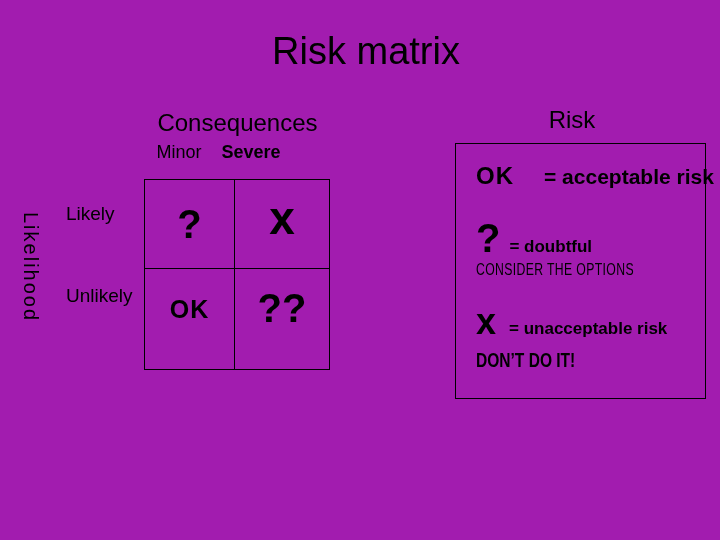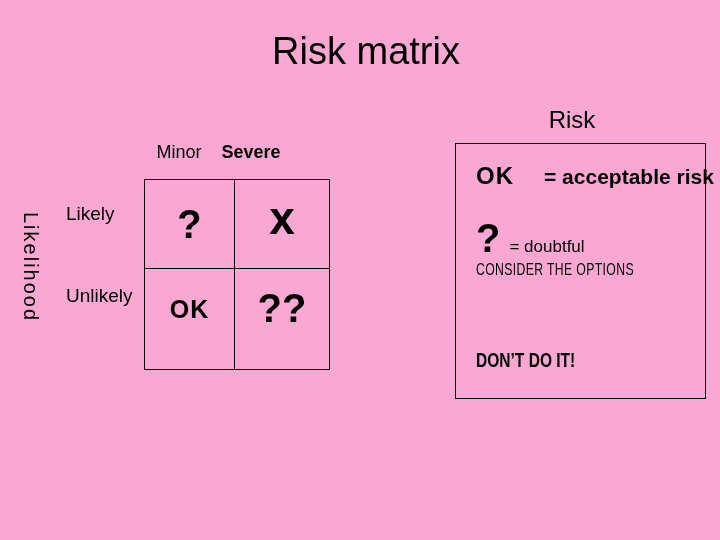--- a/index.html
+++ b/index.html
@@ -1,20 +1,20 @@
 <!DOCTYPE html>
 <html><head>
 <meta charset="utf-8">
 <style>
   html, body { margin: 0; padding: 0; background: #ffffff; }
   #canvas {
     position: relative;
     width: 720px;
     height: 540px;
-    background: #f9a8d4;
+    background: #a21caf;
     overflow: hidden;
     font-family: "Liberation Sans", "DejaVu Sans", sans-serif;
     color: #000000;
   }
   .abs { position: absolute; }
 
   
   #slide-title {
     left: 0; right: 0; top: 31px;
     text-align: center;
@@ -102,21 +102,21 @@
     left: 20px;
     white-space: nowrap;
     line-height: 1;
   }
   #legend-row-ok { top: 20px; }
   #legend-row-ok .lg-sym { font-size: 24px; font-weight: bold; letter-spacing: 1px; }
   #legend-row-ok .lg-def { font-size: 21px; font-weight: bold; margin-left: 30px; }
 
   #legend-row-doubtful { top: 74px; }
   #legend-row-doubtful .lg-sym { font-size: 40px; font-weight: bold; }
-  #legend-row-doubtful .lg-def { font-size: 17px; font-weight: normal; margin-left: 9px; }
+  #legend-row-doubtful .lg-def { font-size: 17px; font-weight: bold; margin-left: 9px; }
 
   #legend-note-consider {
     top: 117px;
     font-size: 17px;
     font-weight: normal;
     transform: scaleX(0.72);
     transform-origin: 0 0;
     letter-spacing: 0.5px;
   }
 
@@ -132,20 +132,21 @@
     transform-origin: 0 0;
   }
 </style>
 </head>
 <body>
 
 <div id="canvas">
 
   <div class="abs" id="slide-title">Risk matrix</div>
 
+  <div class="abs" id="consequences-label">Consequences</div>
 
   <div class="abs col-header" id="col-header-minor">Minor</div>
 
   <div class="abs col-header" id="col-header-severe">Severe</div>
 
   <div class="abs" id="likelihood-label">Likelihood</div>
 
   <div class="abs row-header" id="row-header-likely">Likely</div>
 
   <div class="abs row-header" id="row-header-unlikely">Unlikely</div>
@@ -172,18 +173,21 @@
     <div class="lg-row" id="legend-row-ok">
       <span class="lg-sym">OK</span><span class="lg-def">= acceptable risk</span>
     </div>
 
     <div class="lg-row" id="legend-row-doubtful">
       <span class="lg-sym">?</span><span class="lg-def">= doubtful</span>
     </div>
 
     <div class="lg-row" id="legend-note-consider">CONSIDER THE OPTIONS</div>
 
+    <div class="lg-row" id="legend-row-unacceptable">
+      <span class="lg-sym">x</span><span class="lg-def">= unacceptable risk</span>
+    </div>
 
     <div class="lg-row" id="legend-note-dont">DON’T DO IT!</div>
 
   </div>
 
 </div>
 
 </body></html>

